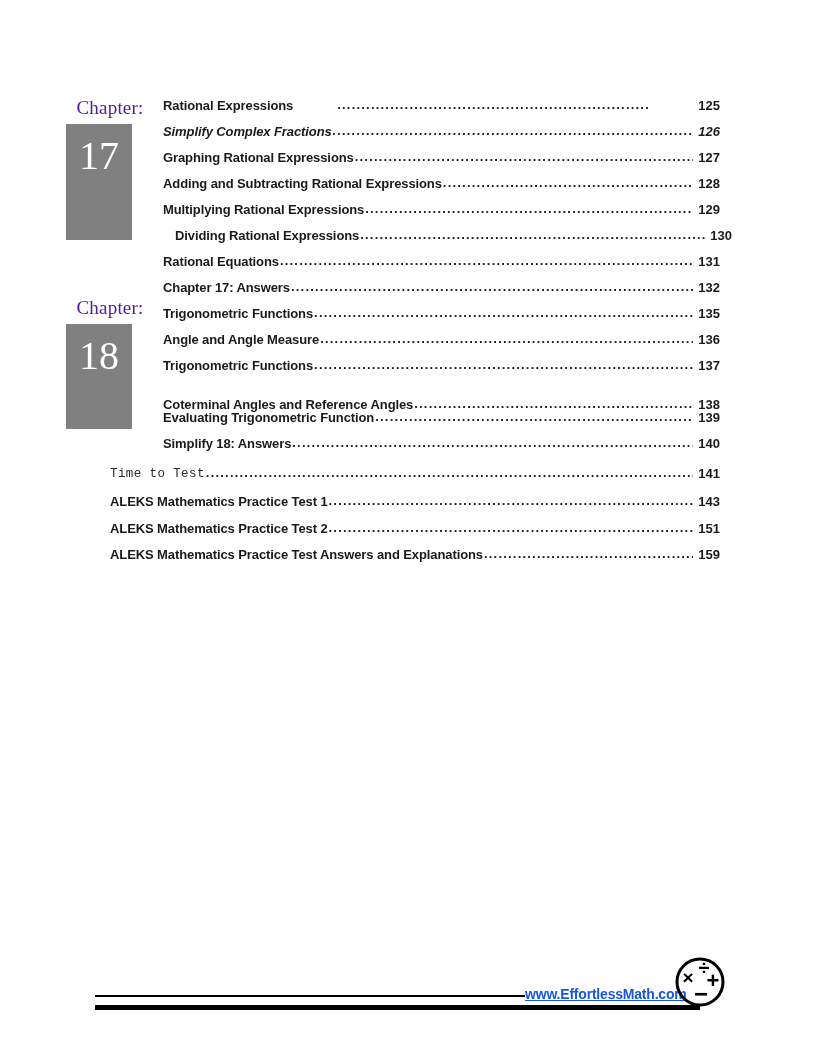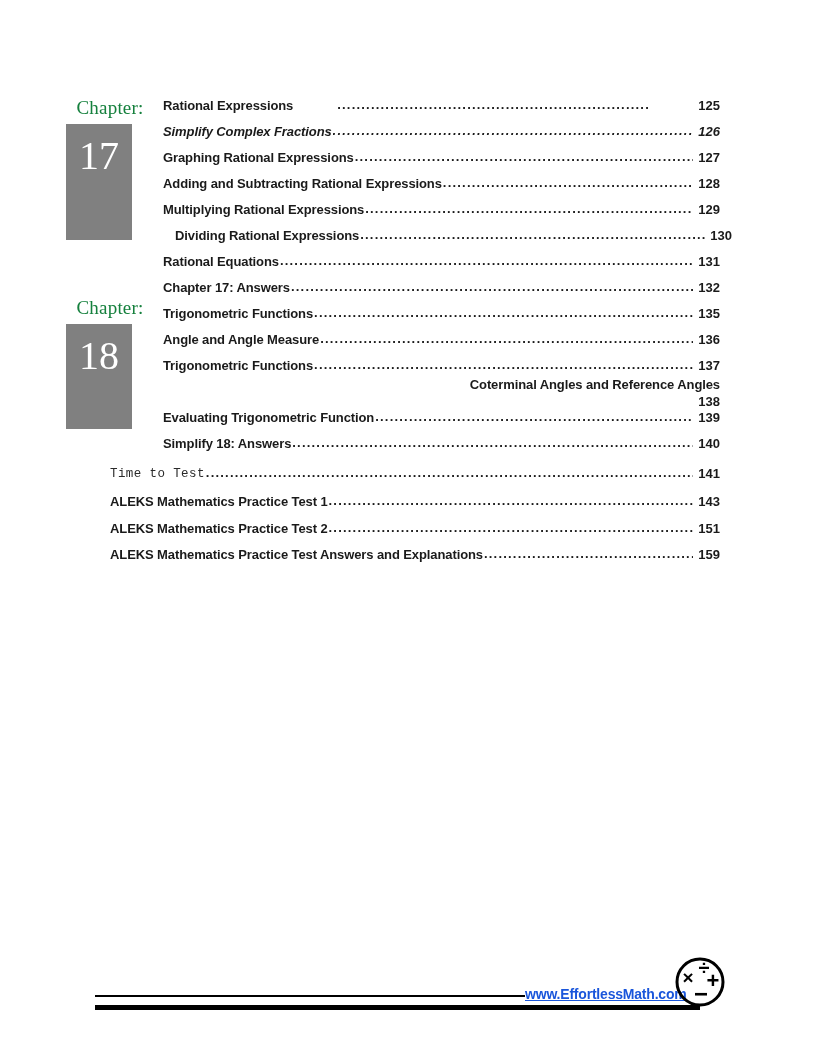--- a/index.html
+++ b/index.html
@@ -32,21 +32,21 @@
 
   
   .chapter-marker {
     position: absolute;
     width: 100px;
     text-align: center;
   }
   .chapter-word {
     font-family: "Liberation Serif", "DejaVu Serif", serif;
     font-size: 19px;
-    color: #15803d;
+    color: #4c1d95;
     letter-spacing: 0.2px;
     line-height: 1;
     white-space: nowrap;
   }
   .chapter-box {
     margin-top: 7px;
     background: #808080;
     width: 66px;
     margin-left: 6px;
     color: #ffffff;
@@ -220,21 +220,21 @@
     <div class="toc-row" style="left: 163px; top: 327px; width: 557px;">
       <span class="toc-title">Angle and Angle Measure</span>
       <span class="toc-dots"></span>
       <span class="toc-page">136</span>
     </div>
     <div class="toc-row" style="left: 163px; top: 353px; width: 557px;">
       <span class="toc-title">Trigonometric Functions</span>
       <span class="toc-dots"></span>
       <span class="toc-page">137</span>
     </div>
-    <div class="toc-row" style="left: 163px; top: 377px; width: 557px; flex-direction: column;">
+    <div class="toc-row" style="left: 163px; top: 392px; width: 557px;">
       <span class="toc-title">Coterminal Angles and Reference Angles</span>
       <span class="toc-dots"></span>
       <span class="toc-page">138</span>
     </div>
     <div class="toc-row" style="left: 163px; top: 405px; width: 557px;">
       <span class="toc-title">Evaluating Trigonometric Function</span>
       <span class="toc-dots"></span>
       <span class="toc-page">139</span>
     </div>
     <div class="toc-row" style="left: 163px; top: 431px; width: 557px;">

